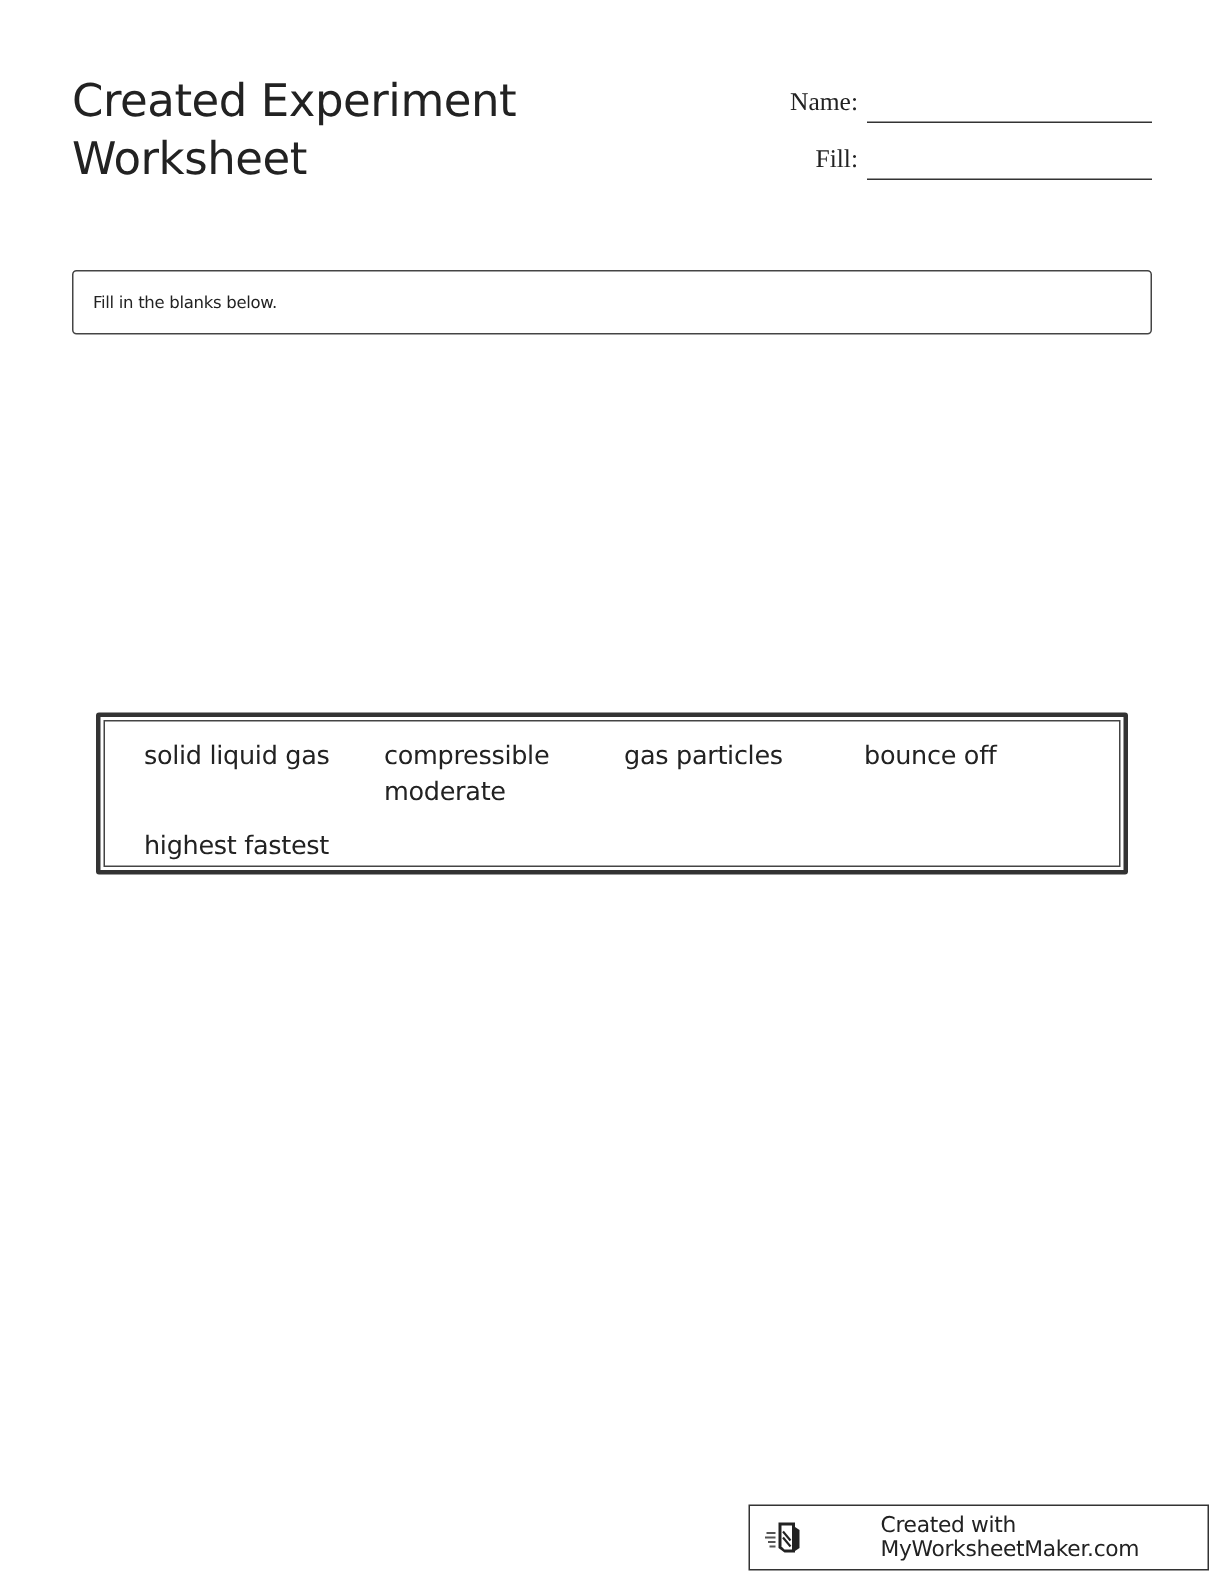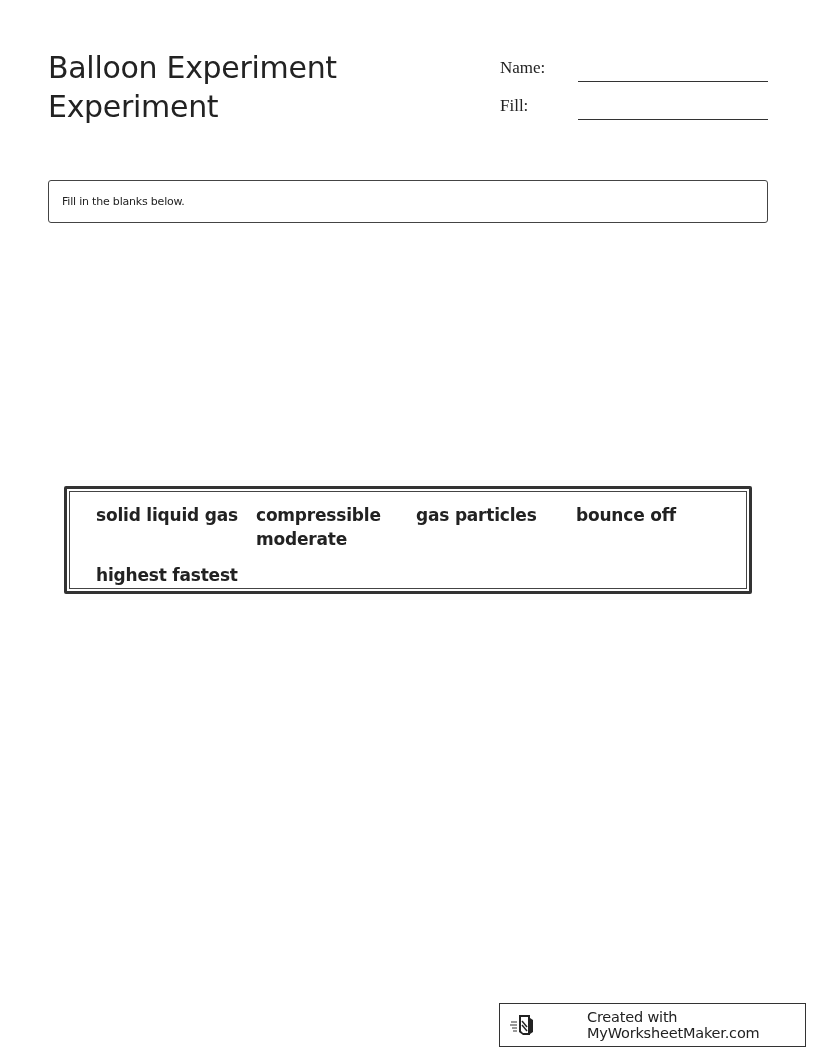--- a/index.html
+++ b/index.html
@@ -37,20 +37,21 @@
       font-size: 17px;
       color: #222222;
     }
     .meta-row {
       display: flex;
       align-items: flex-end;
       height: 38px;
     }
     .meta-label {
       width: 78px;
+      text-align: right;
       padding-right: 6px;
       box-sizing: border-box;
       line-height: 20px;
       margin-bottom: 12px;
     }
     .meta-line {
       flex: 1;
       border-bottom: 1.5px solid #333333;
       height: 1px;
       margin-bottom: 8px;
@@ -68,28 +69,27 @@
       display: flex;
       align-items: center;
       font-family: "DejaVu Sans", sans-serif;
       font-size: 11px;
       color: #222222;
       letter-spacing: -0.2px;
     }
     .word-bank {
       position: absolute;
       left: 64px;
-      top: 486px;
+      top: 475px;
       width: 688px;
       height: 108px;
       box-sizing: border-box;
       border: 3px solid #333333;
       border-radius: 2px;
       padding: 2px;
-      font-weight: bold;
     }
     .word-bank-inner {
       width: 100%;
       height: 100%;
       box-sizing: border-box;
       border: 1.5px solid #444444;
       padding: 11px 0 0 26px;
       display: grid;
       grid-template-columns: 160px 160px 160px 160px;
       grid-auto-rows: auto;
@@ -124,21 +124,21 @@
     .logo-icon {
       width: 26px;
       height: 24px;
       margin-right: 6px;
       flex-shrink: 0;
     }
   </style>
 </head>
 <body>
 
-<h1 class="title">Balloon Experiment Experiment</h1>
+<h1 class="title">Created Experiment Worksheet</h1>
 
 <div class="meta">
   <div class="meta-row">
     <span class="meta-label">Name:</span>
     <span class="meta-line"></span>
   </div>
   <div class="meta-row">
     <span class="meta-label">Fill:</span>
     <span class="meta-line"></span>
   </div>

